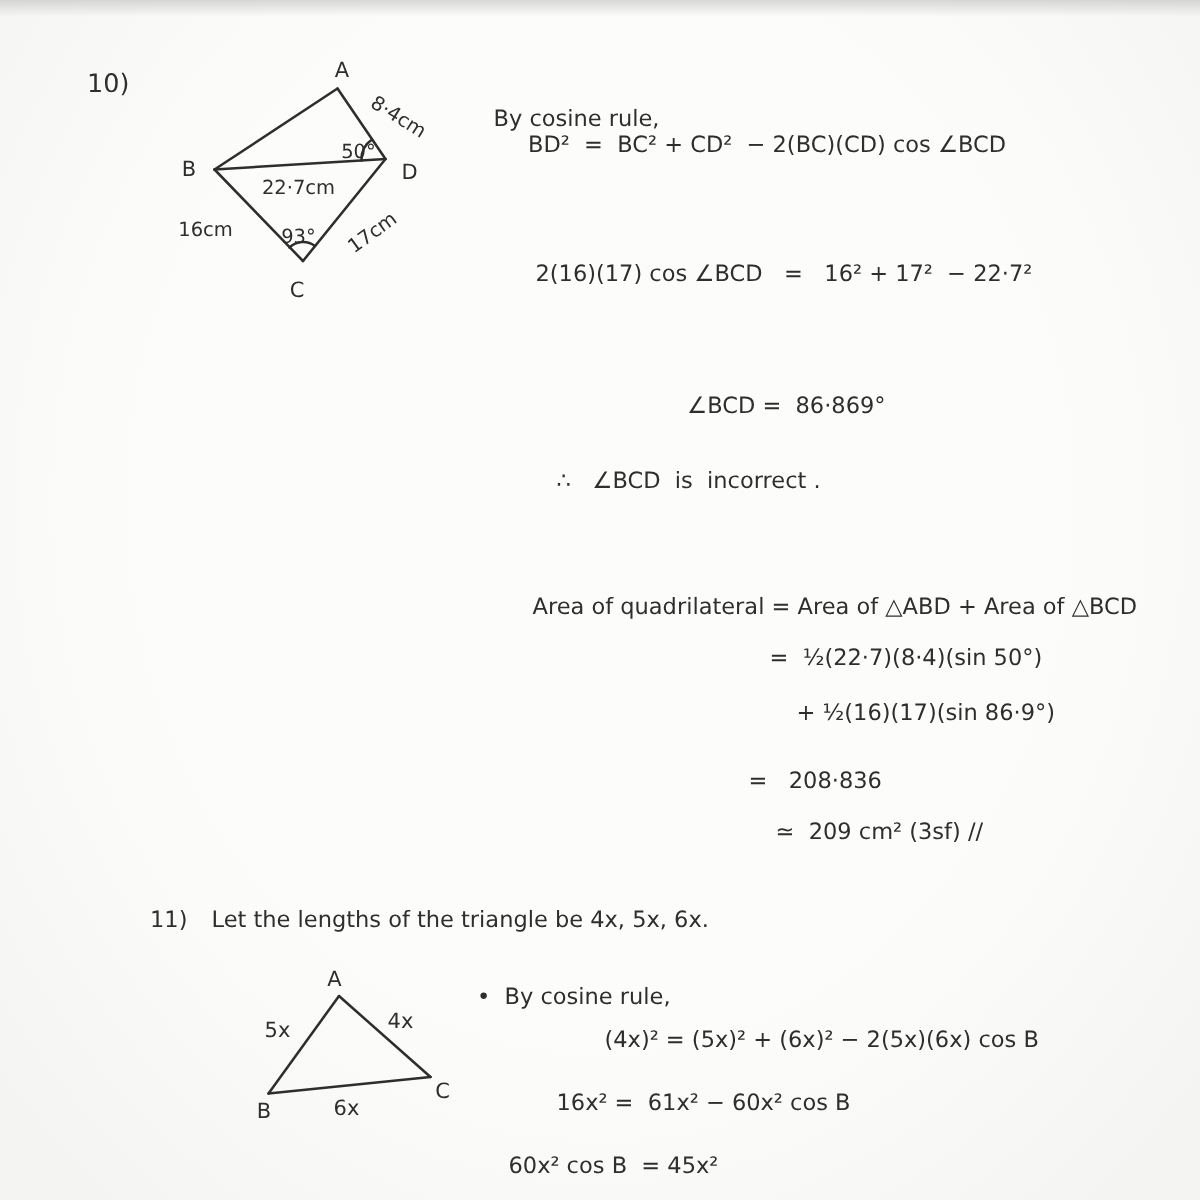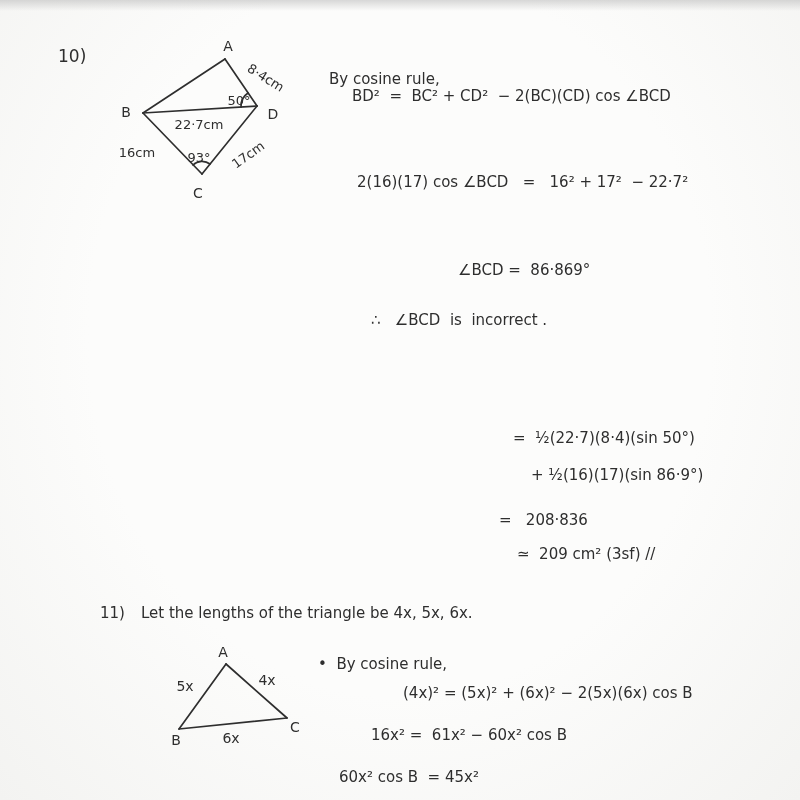--- a/index.html
+++ b/index.html
@@ -60,20 +60,21 @@
     <text x="42" y="122" text-anchor="middle">16cm</text>
     <text x="104" y="127" text-anchor="middle">93°</text>
     <text x="154" y="124" text-anchor="middle" transform="rotate(-36 154 121)">17cm</text>
   </svg>
 
   <div class="hw" style="left:329px; top:70px;">By cosine rule,</div>
   <div class="hw" style="left:352px; top:87px;">BD²  =  BC² + CD²  − 2(BC)(CD) cos ∠BCD</div>
   <div class="hw" style="left:357px; top:173px;">2(16)(17) cos ∠BCD   =   16² + 17²  − 22·7²</div>
   <div class="hw" style="left:411px; top:261px;margin-left:47px;">∠BCD =  86·869°</div>
   <div class="hw" style="left:351px; top:311px;margin-left:20px;">∴   ∠BCD  is  incorrect .</div>
+  <div class="hw" style="left:355px; top:395px;">Area of quadrilateral = Area of △ABD + Area of △BCD</div>
   <div class="hw" style="left:513px; top:429px;">=  ½(22·7)(8·4)(sin 50°)</div>
   <div class="hw" style="left:531px; top:466px;">+ ½(16)(17)(sin 86·9°)</div>
   <div class="hw" style="left:499px; top:511px;">=   208·836</div>
   <div class="hw" style="left:517px; top:545px;">≃  209 cm² (3sf) //</div>
 
   <div class="hw" style="left:100px; top:604px;">11)</div>
   <div class="hw" style="left:141px; top:604px;">Let the lengths of the triangle be 4x, 5x, 6x.</div>
 
   <svg class="diagram" style="left:160px; top:643px;" width="152" height="116" viewBox="0 0 152 116">
     <path d="M66,21 L19,86"></path>

